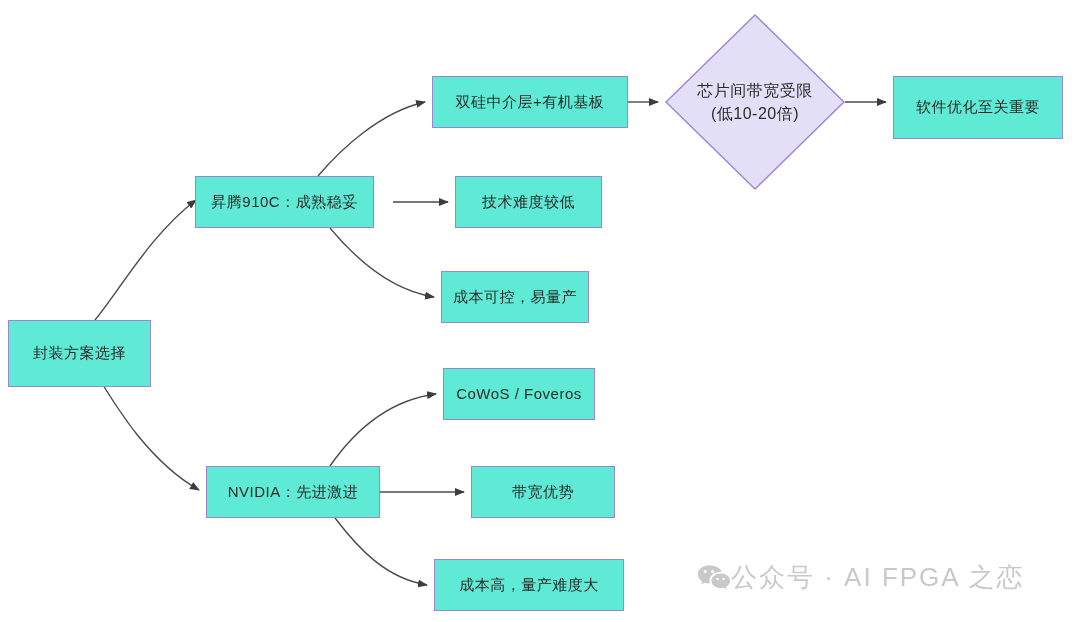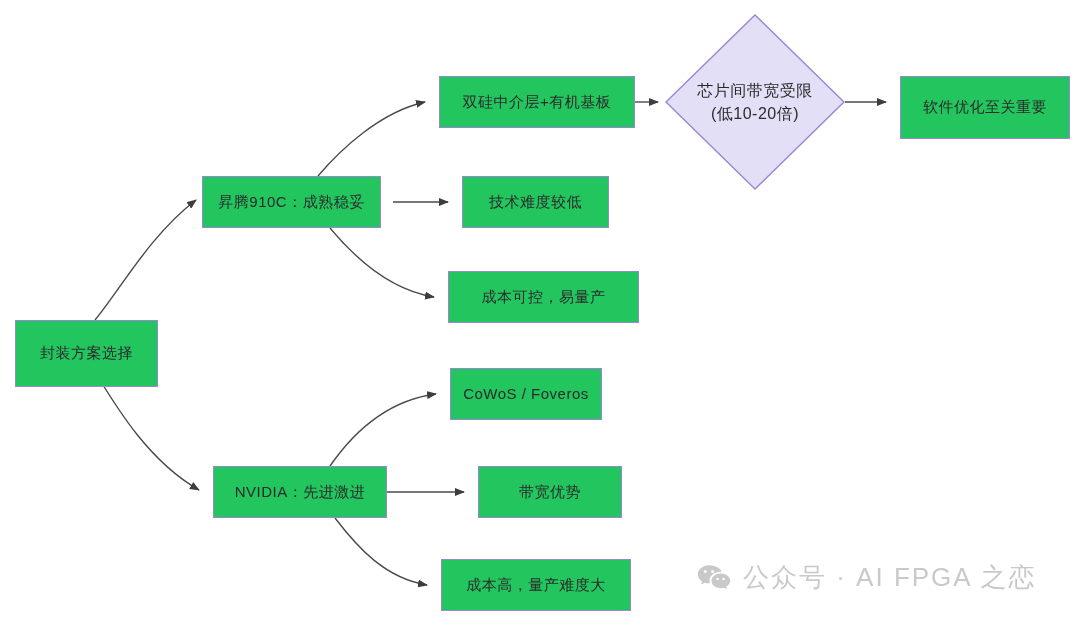--- a/index.html
+++ b/index.html
@@ -21,32 +21,31 @@
     position: absolute;
     left: 0;
     top: 0;
     width: 1080px;
     height: 622px;
     pointer-events: none;
   }
   .node {
     position: absolute;
     box-sizing: border-box;
-    background: #22c55e;
+    background: #5eead4;
     border: 1px solid #9a86d4;
     display: flex;
     align-items: center;
     justify-content: center;
     text-align: center;
     color: #2b2b2b;
     font-size: 15px;
     line-height: 1.35;
     letter-spacing: 0.5px;
     white-space: nowrap;
-    margin-left: 7px;
   }
   .node-label {
     display: block;
   }
   .diamond-wrap {
     position: absolute;
   }
   .diamond-shape {
     position: absolute;
     left: 0;
@@ -68,21 +67,20 @@
     color: #2b2b2b;
     font-size: 16px;
     line-height: 1.45;
     letter-spacing: 0.5px;
     white-space: nowrap;
   }
   .watermark {
     position: absolute;
     display: flex;
     align-items: center;
-    gap: 12px;
     color: #c9c9c9;
     font-size: 26px;
     letter-spacing: 2px;
     white-space: nowrap;
     user-select: none;
   }
   .wechat-icon {
     display: inline-block;
     line-height: 0;
   }
@@ -121,21 +119,21 @@
   </div>
 
   <div class="node" style="left:432px; top:76px; width:196px; height:52px;">
     <span class="node-label">双硅中介层+有机基板</span>
   </div>
 
   <div class="node" style="left:455px; top:176px; width:147px; height:52px;">
     <span class="node-label">技术难度较低</span>
   </div>
 
-  <div class="node" style="left:441px; top:271px; width:191px; height:52px;">
+  <div class="node" style="left:441px; top:271px; width:148px; height:52px;">
     <span class="node-label">成本可控，易量产</span>
   </div>
 
   <div class="diamond-wrap" style="left:665px; top:14px; width:180px; height:176px;">
     <svg class="diamond-shape" viewBox="0 0 180 176">
       <polygon points="90,1 179,88 90,175 1,88" fill="#e3dff7" stroke="#9a86d4" stroke-width="1.4"></polygon>
     </svg>
     <div class="diamond-text">
       <span>芯片间带宽受限</span>
       <span>(低10-20倍)</span>

